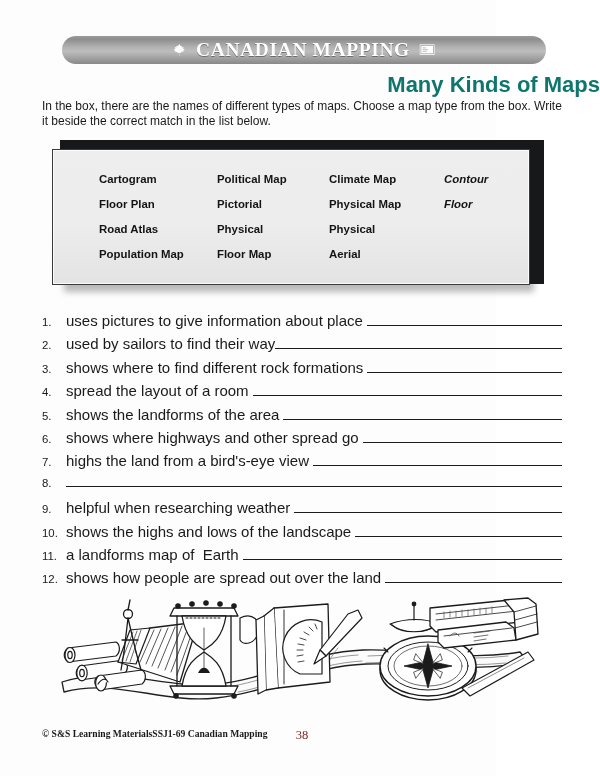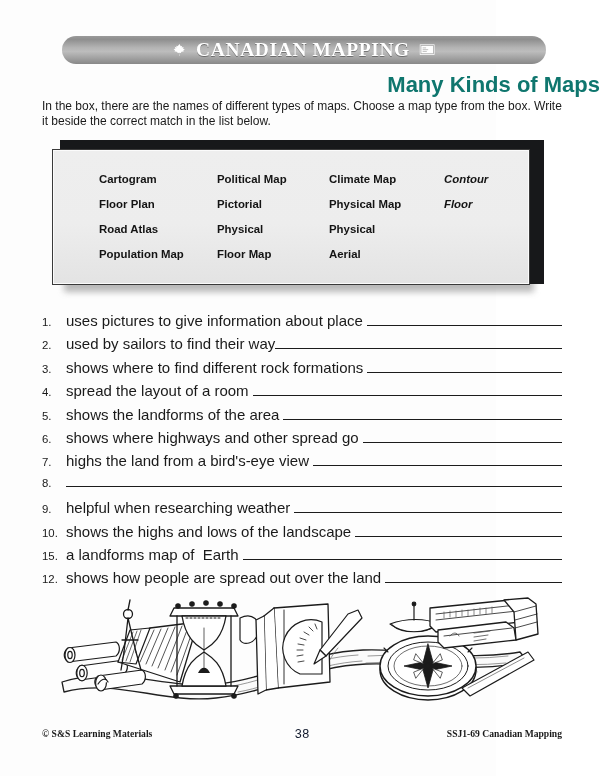--- a/index.html
+++ b/index.html
@@ -158,36 +158,34 @@
   }
   .illus svg { display: block; width: 100%; height: 100%; }
 
   
   .footer {
     position: absolute;
     left: 42px; top: 728px;
     width: 520px;
     display: flex;
     align-items: baseline;
-    justify-content: space-between;
     font-family: "Liberation Serif", serif;
   }
   .f-left, .f-right {
     font-size: 9.6px;
     font-weight: bold;
     color: #1a1a1a;
     white-space: nowrap;
   }
   .f-center {
     font-size: 12.5px;
-    color: #0f172a;
+    color: #7f1d1d;
     position: absolute;
     left: 0; width: 520px;
     text-align: center;
-    font-family: Liberation Mono, monospace;
   }
 </style>
 </head>
 <body>
 
 <div class="page">
 
   <div class="banner-wrap">
     <div class="banner">
       <span>
@@ -287,21 +285,21 @@
       <span class="qnum">9.</span>
       <span class="qtext">helpful when researching weather</span>
       <span class="qline"></span>
     </div>
     <div class="qrow">
       <span class="qnum">10.</span>
       <span class="qtext">shows the highs and lows of the landscape</span>
       <span class="qline"></span>
     </div>
     <div class="qrow">
-      <span class="qnum">15.</span>
+      <span class="qnum">11.</span>
       <span class="qtext">a landforms map of  Earth</span>
       <span class="qline"></span>
     </div>
     <div class="qrow">
       <span class="qnum">12.</span>
       <span class="qtext">shows how people are spread out over the land</span>
       <span class="qline"></span>
     </div>
   </div>
 

